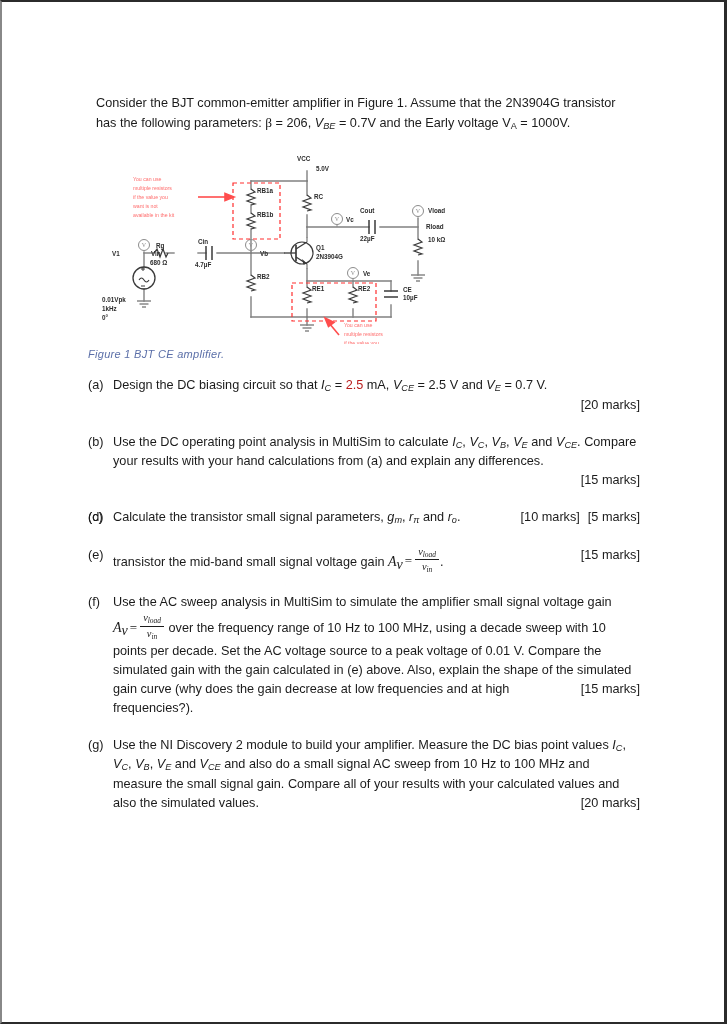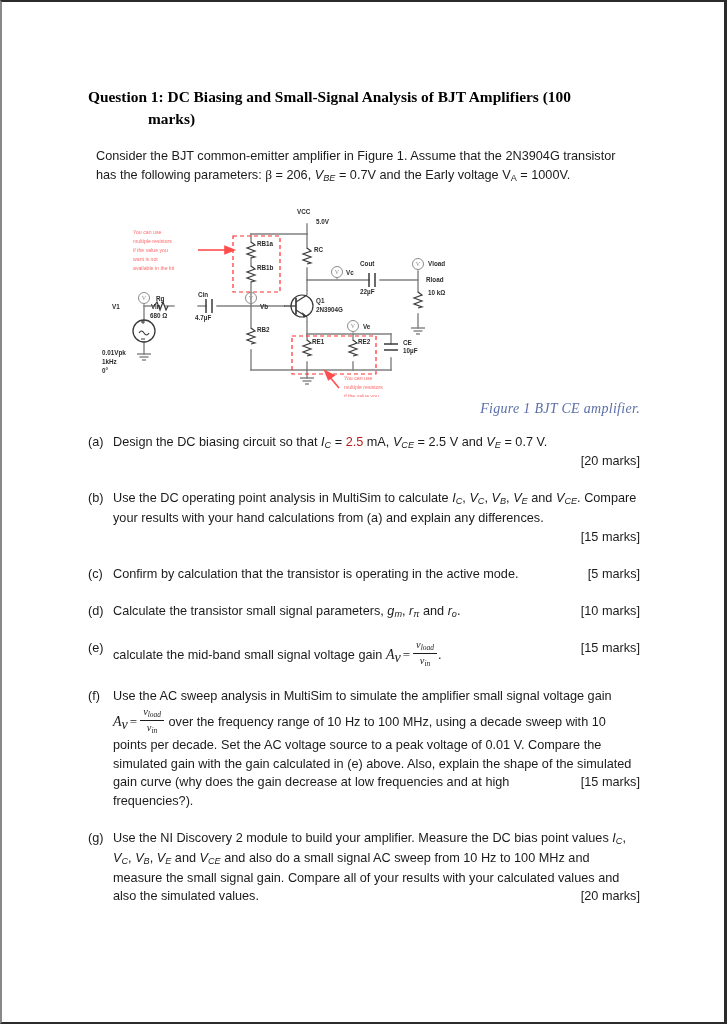--- a/index.html
+++ b/index.html
@@ -115,40 +115,36 @@
     font-size: 13px;
     margin: 0 2px;
   }
 
   
   .figure-wrap {
     margin: 16px 0 4px 0;
     text-align: center;
   }
   .fig-caption {
-    font-family: Liberation Serif, serif;
+    font-family: Liberation Sans, sans-serif;
     font-style: italic;
-    font-size: 14px;
+    font-size: 11px;
     color: #5b6fa8;
-    text-align: right;
+    text-align: left;
     margin: 4px 0 16px 0;
     letter-spacing: 0.3px;
   }
   svg { display: block; }
 </style>
 </head>
 <body>
 
 <div class="page">
   <div class="content">
 
-    <h1 class="q-title">
-      <span>Question 1: DC Biasing and Small-Signal Analysis of BJT Amplifiers (100</span>
-      <span class="indent2">marks)</span>
-    </h1>
 
     <p class="para intro">
       <span>Consider the BJT common-emitter amplifier in Figure 1. Assume that the 2N3904G transistor</span>
       <span>has the following parameters: </span><span class="greek">β</span><span> = 206, </span><span class="it">V</span><span class="it sub">BE</span><span> = 0.7V and the Early voltage V</span><span class="sub">A</span><span> = 1000V.</span>
     </p>
 
     <div class="figure-wrap">
       <svg width="400" height="195" viewBox="0 0 400 195">
         <g stroke="#808080" stroke-width="1.4" fill="none" stroke-linecap="square">
 
@@ -355,35 +351,34 @@
     <div class="qitem">
       <span class="qlabel">(b)</span>
       <span>Use the DC operating point analysis in MultiSim to calculate </span><span class="it">I</span><span class="it sub">C</span><span>, </span><span class="it">V</span><span class="it sub">C</span><span>, </span><span class="it">V</span><span class="it sub">B</span><span>, </span><span class="it">V</span><span class="it sub">E</span><span> and </span><span class="it">V</span><span class="it sub">CE</span><span>.</span>
       <span>Compare your results with your hand calculations from (a) and explain any differences.</span>
       <span class="marks-line">[15 marks]</span>
     </div>
 
     <div class="qitem">
       <span class="qlabel">(c)</span>
       <span class="marks-right">[5 marks]</span>
-      <span>Confirm by calculation that the transistor is operating in the active mode.</span>
       <span class="clear"></span>
     </div>
 
     <div class="qitem">
       <span class="qlabel">(d)</span>
       <span class="marks-right">[10 marks]</span>
       <span>Calculate the transistor small signal parameters, </span><span class="it">g</span><span class="it sub">m</span><span>, </span><span class="it">r</span><span class="it sub">π</span><span> and </span><span class="it">r</span><span class="it sub">o</span><span>.</span>
       <span class="clear"></span>
     </div>
 
     <div class="qitem">
       <span class="qlabel">(e)</span>
       <span class="marks-right">[15 marks]</span>
-      <span>calculate the mid-band small signal voltage gain </span><span class="mathvar">A</span><span class="mathvar sub">v</span><span class="matheq">=</span><span class="frac"><span class="num"><span>v</span><span class="sub">load</span></span><span class="den"><span>v</span><span class="sub">in</span></span></span><span>.</span>
+      <span>transistor the mid-band small signal voltage gain </span><span class="mathvar">A</span><span class="mathvar sub">v</span><span class="matheq">=</span><span class="frac"><span class="num"><span>v</span><span class="sub">load</span></span><span class="den"><span>v</span><span class="sub">in</span></span></span><span>.</span>
       <span class="clear"></span>
     </div>
 
     <div class="qitem">
       <span class="qlabel">(f)</span>
       <span>Use the AC sweep analysis in MultiSim to simulate the amplifier small signal voltage gain</span>
       <span class="mathvar">A</span><span class="mathvar sub">v</span><span class="matheq">=</span><span class="frac"><span class="num"><span>v</span><span class="sub">load</span></span><span class="den"><span>v</span><span class="sub">in</span></span></span><span> over the frequency range of 10 Hz to 100 MHz, using a decade sweep with 10</span>
       <span>points per decade. Set the AC voltage source to a peak voltage of 0.01 V. Compare the</span>
       <span>simulated gain with the gain calculated in (e) above. Also, explain the shape of the</span>
       <span>simulated gain curve (why does the gain decrease at low frequencies and at high</span>

